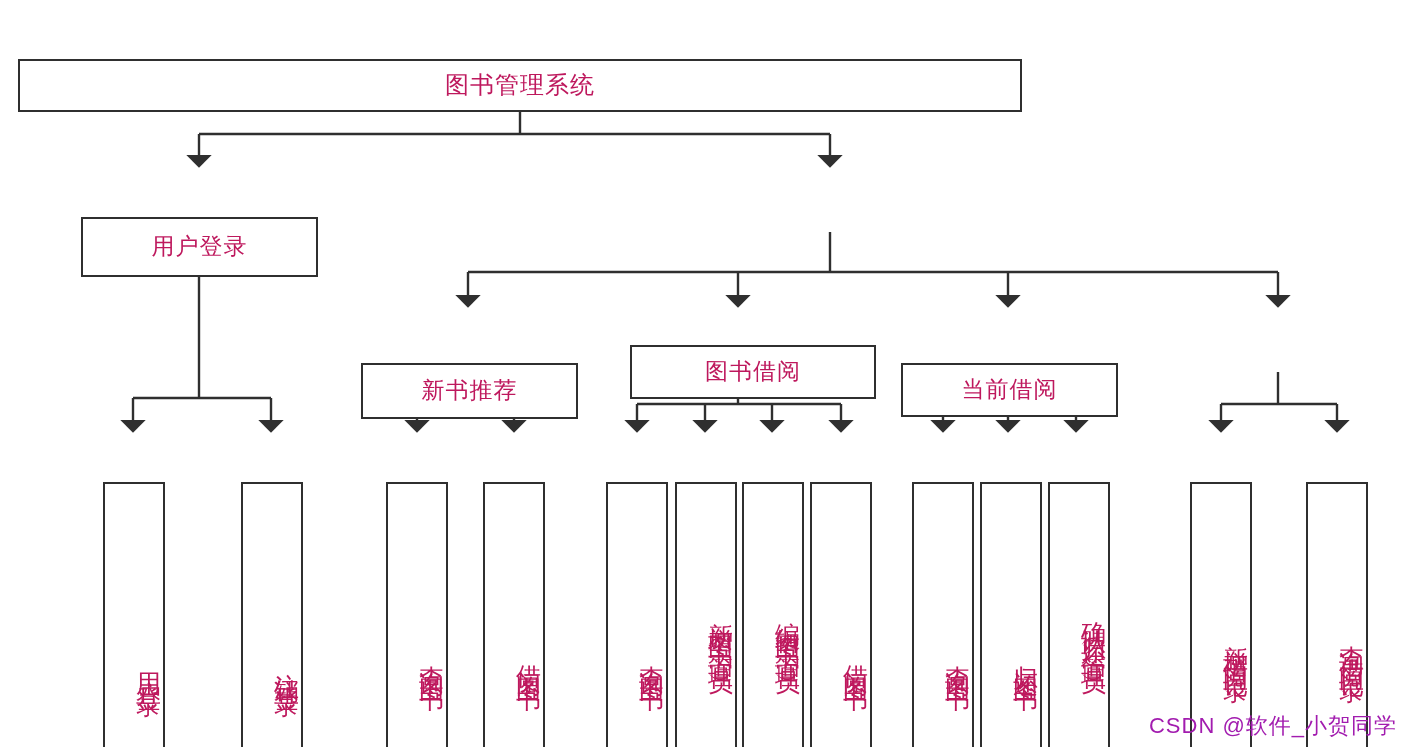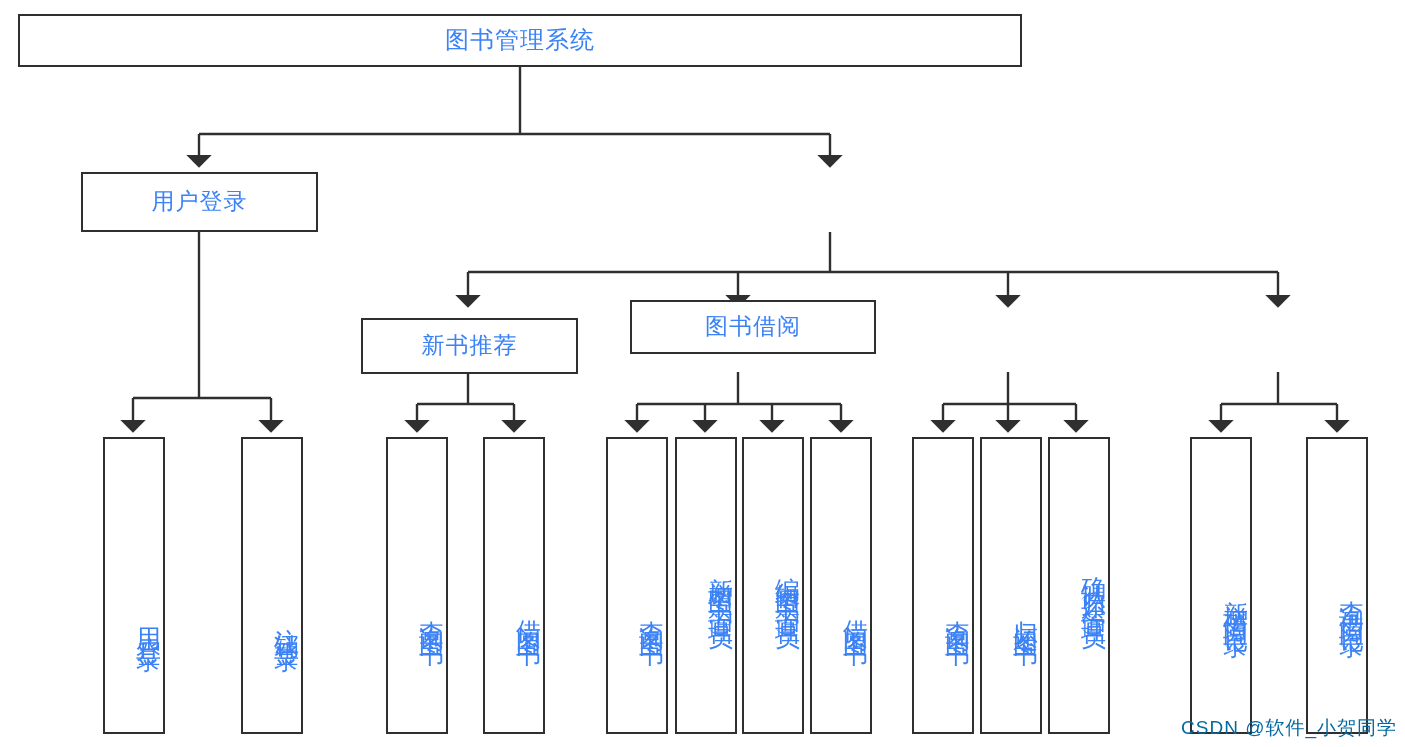--- a/index.html
+++ b/index.html
@@ -1,26 +1,26 @@
 <!DOCTYPE html>
 <html><head>
 <meta charset="utf-8">
 <style>
   html,body{margin:0;padding:0;background:#ffffff;}
   body{font-family:"Liberation Sans","DejaVu Sans",sans-serif;}
   #canvas{position:relative;width:1405px;height:747px;background:#ffffff;overflow:hidden;}
   #wires{position:absolute;left:0;top:0;width:1405px;height:747px;pointer-events:none;}
   .node{position:absolute;box-sizing:border-box;border:2.2px solid #2f2f2f;background:#ffffff;
-        display:flex;align-items:center;justify-content:center;color:#3b82f6;}
+        display:flex;align-items:center;justify-content:center;color:#be185d;margin-top:45px;}
   .node.h{font-size:23px;letter-spacing:1px;line-height:1.1;}
   .node.root{font-size:24px;}
   .node.v{writing-mode:vertical-rl;text-orientation:upright;font-size:25px;
           letter-spacing:7px;line-height:1.12;padding-top:6px;align-items:flex-start;justify-content:center;}
   .node.v span{display:block;}
-  .wm{position:absolute;right:8px;bottom:6px;font-size:19px;color:#0369a1;letter-spacing:1px;
+  .wm{position:absolute;right:8px;bottom:6px;font-size:22px;color:#a21caf;letter-spacing:1px;
       white-space:nowrap;}
 </style>
 </head>
 <body>
 
 <div id="canvas">
 
   <svg id="wires" viewBox="0 0 1405 747">
     <defs>
       <marker id="ah" markerWidth="9" markerHeight="11" refX="2.2" refY="5.4" orient="auto" markerUnits="strokeWidth">
@@ -78,20 +78,23 @@
   <div class="node h" style="left:81px;top:172px;width:237px;height:60px;">
     <span>用户登录</span>
   </div>
 
   <div class="node h" style="left:361px;top:318px;width:217px;height:56px;">
     <span>新书推荐</span>
   </div>
   <div class="node h" style="left:630px;top:300px;width:246px;height:54px;">
     <span>图书借阅</span>
   </div>
+  <div class="node h" style="left:901px;top:318px;width:217px;height:54px;">
+    <span>当前借阅</span>
+  </div>
 
   <div class="node v" style="left:103px;top:437px;width:62px;height:297px;padding-top:72px;">
     <span>用户登录</span>
   </div>
   <div class="node v" style="left:241px;top:437px;width:62px;height:297px;padding-top:72px;">
     <span>注销登录</span>
   </div>
 
   <div class="node v" style="left:386px;top:437px;width:62px;height:297px;padding-top:56px;">
     <span>查询图书</span>

